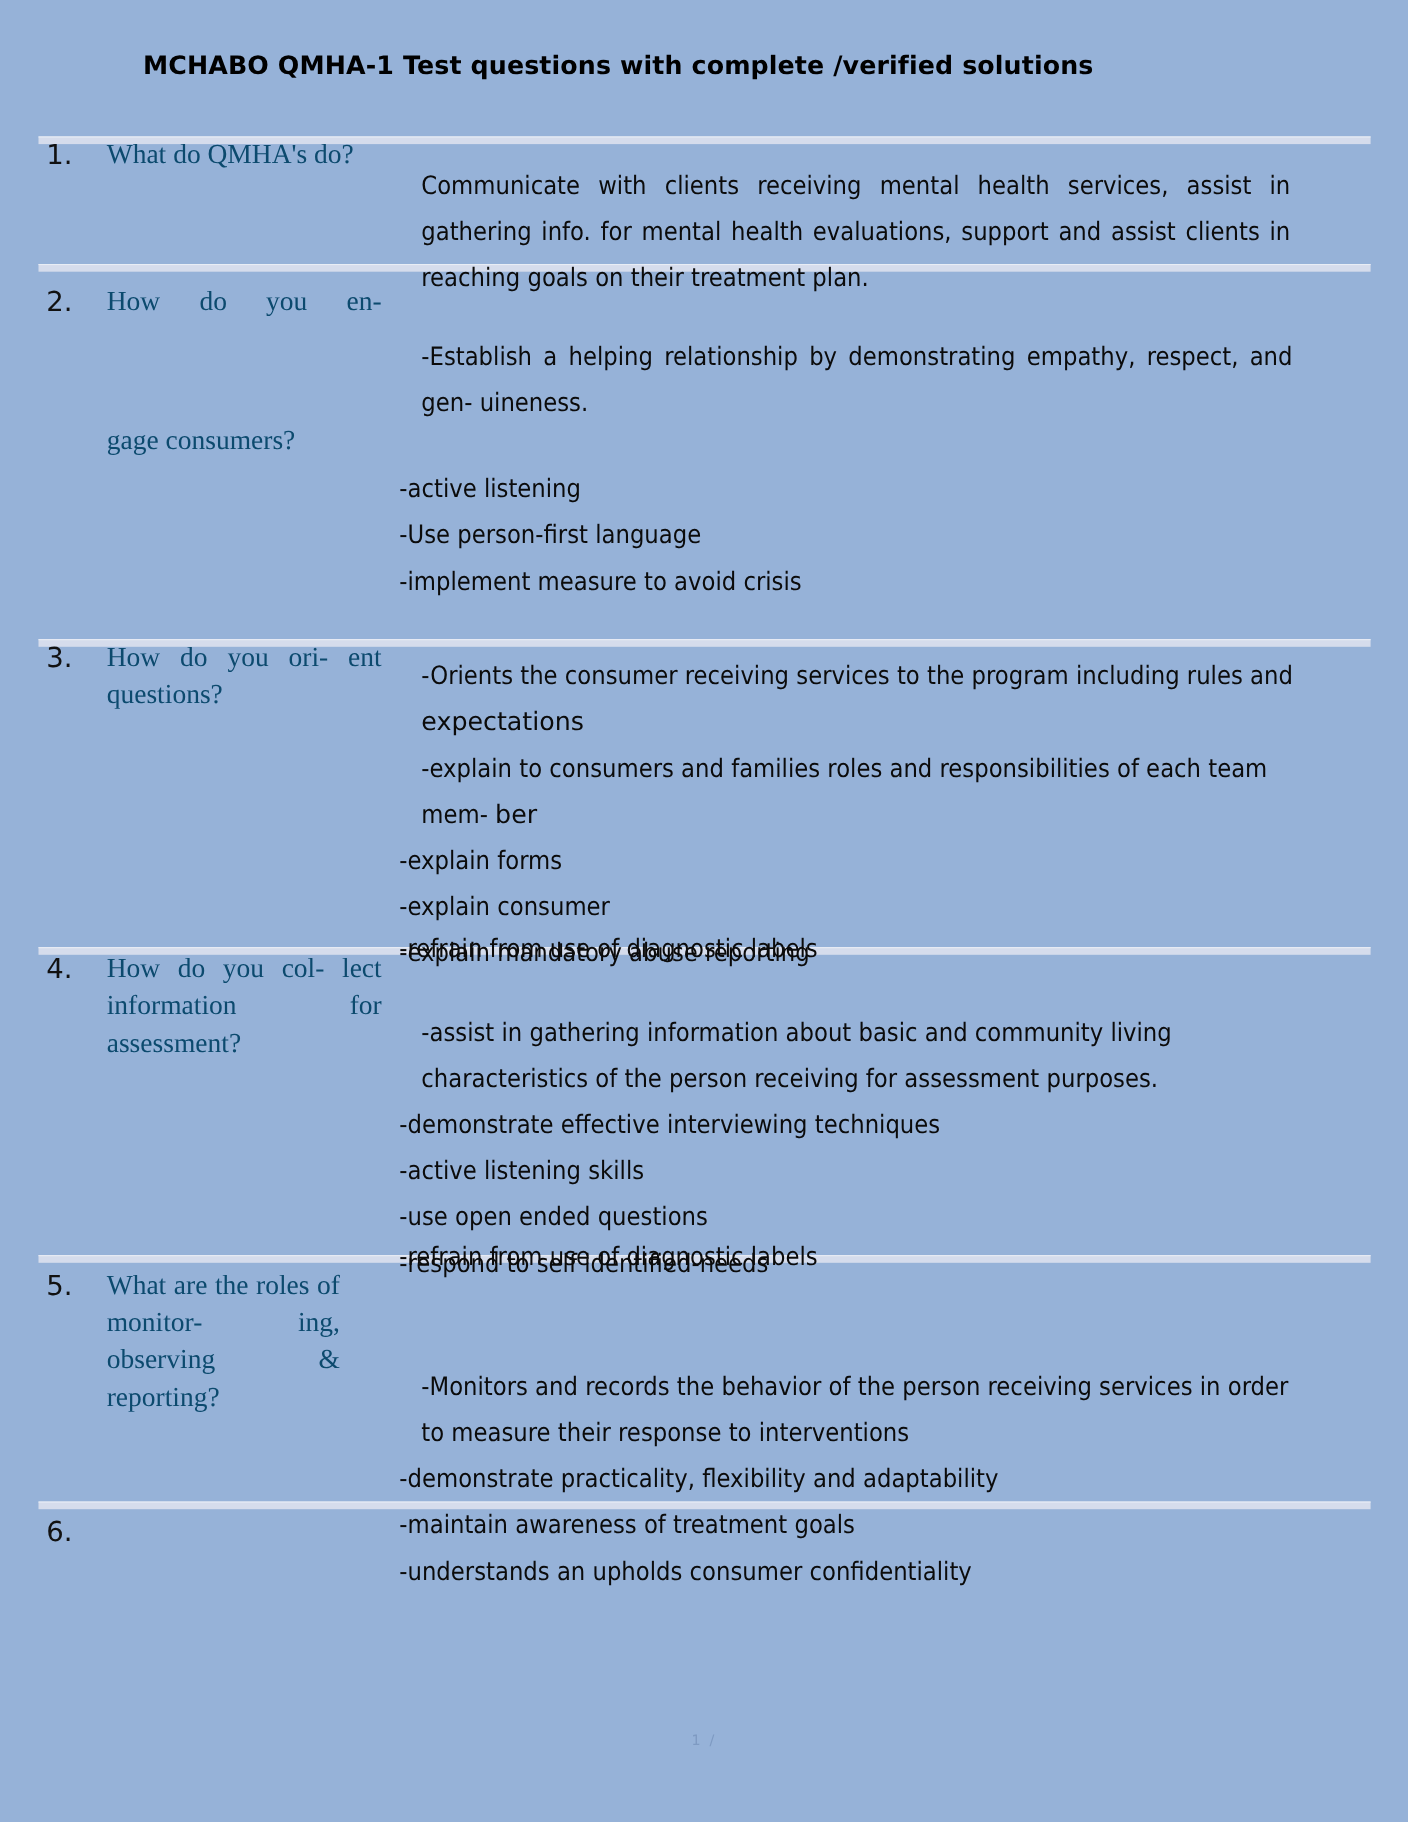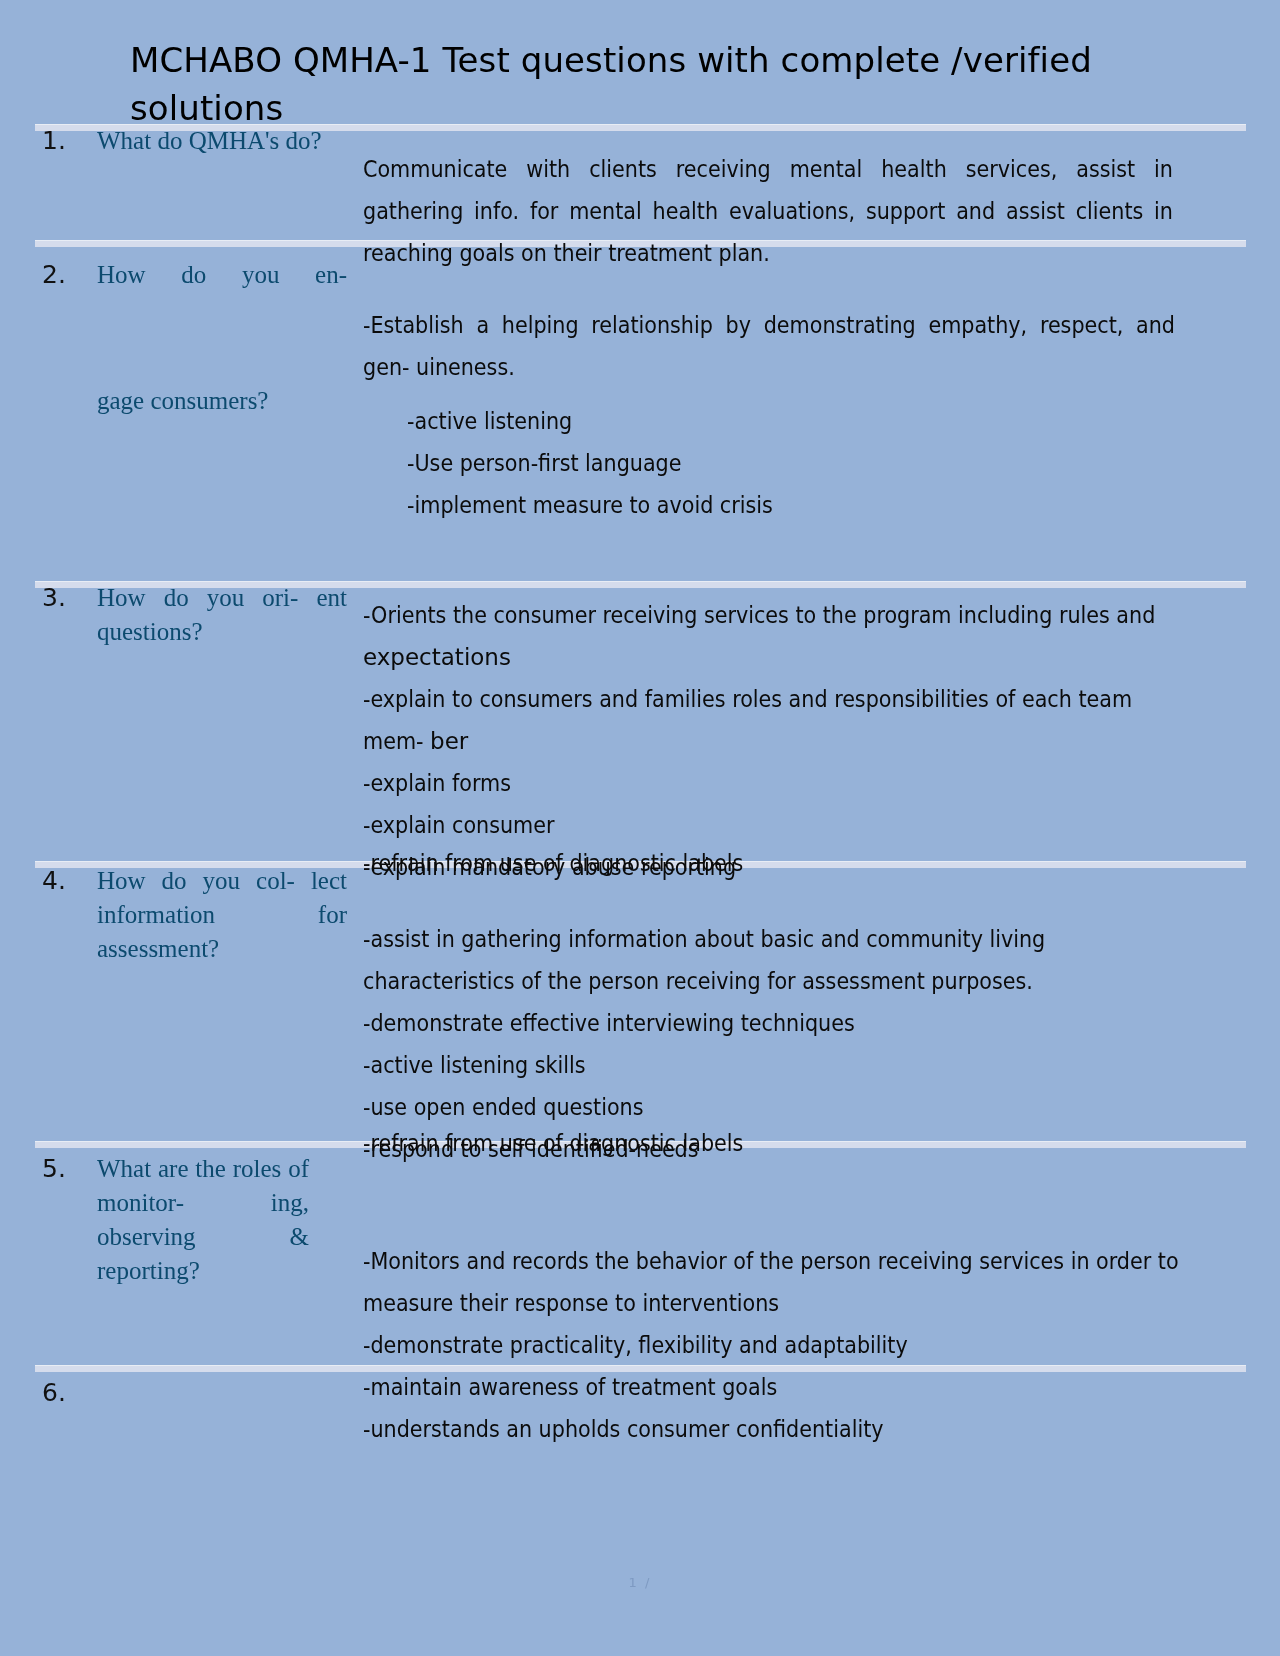--- a/index.html
+++ b/index.html
@@ -20,22 +20,22 @@
     inset: 0;
   }
 
   
   .doc-title {
     position: absolute;
     left: 130px;
     top: 36px;
     width: 1010px;
     font-family: "DejaVu Sans", sans-serif;
-    font-weight: normal;
-    font-size: 34px;
+    font-weight: bold;
+    font-size: 23px;
     line-height: 48px;
     color: #000000;
     letter-spacing: 0.1px;
   }
 
   
   .rule {
     position: absolute;
     left: 35px;
     width: 1211px;
@@ -83,20 +83,21 @@
   .a-block.justified {
     text-align: justify;
     text-justify: inter-word;
   }
   .a-line {
     display: block;
     white-space: nowrap;
   }
   .a-line.wrapline {
     white-space: normal;
+    margin-left: 20px;
   }
   
   .wide {
     font-family: "DejaVu Sans", sans-serif;
     font-stretch: normal;
     font-size: 23px;
   }
 
   
   .page-footer {
@@ -132,21 +133,21 @@
     <span class="a-line wrapline">Communicate with clients receiving mental health services, assist in gathering info. for mental health evaluations, support and assist clients in reaching goals on their treatment plan.</span>
   </div>
 
   <div class="q-num" style="top:258px">2.</div>
   <div class="q-text justify-all" style="top:258px; width:250px;">How do you en-</div>
   <div class="q-text" style="top:384px; left:97px; width:252px;">gage consumers?</div>
 
   <div class="a-block justified" style="top:304px; width:812px;">
     <span class="a-line wrapline">-Establish a helping relationship by demonstrating empathy, respect, and gen- uineness.</span>
   </div>
-  <div class="a-block" style="top:400px;margin-left:44px;">
+  <div class="a-block" style="top:424px;">
     <span class="a-line">-active listening</span>
     <span class="a-line">-Use person-first language</span>
     <span class="a-line">-implement measure to avoid crisis</span>
   </div>
 
   <div class="q-num" style="top:581px">3.</div>
   <div class="q-text justify-all" style="top:581px; width:250px;">How do you ori- ent questions?</div>
 
   <div class="a-block" style="top:594px; width:818px;">
     <span class="a-line wrapline">

